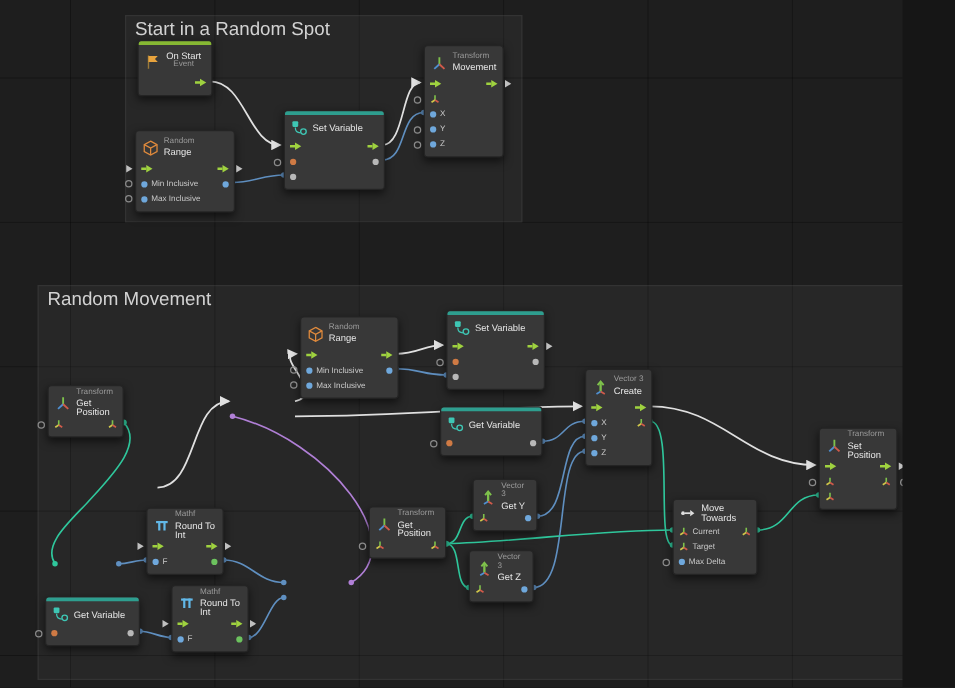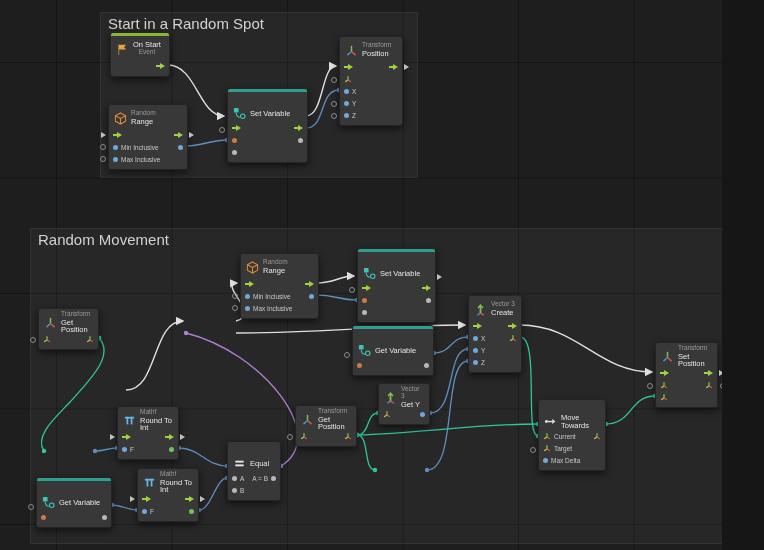--- a/index.html
+++ b/index.html
@@ -10,21 +10,21 @@
     background-size:115.5px 115.5px;background-position:56px 62px;
     font-family:"Liberation Sans", sans-serif;text-decoration:underline;}
   .group{position:absolute;background:rgba(255,255,255,.045);border:1px solid rgba(255,255,255,.06);z-index:0;}
   .gtitle{color:#d2d2d2;font-size:15px;padding:2px 7px;white-space:nowrap;}
   svg.wires{position:absolute;left:0;top:0;z-index:1;}
   .node{position:absolute;z-index:2;background:#383838;border:1px solid #242424;border-radius:3px;
     box-shadow:0 3px 7px rgba(0,0,0,.55);padding-bottom:4px;}
   .bar{height:3px;border-radius:2px 2px 0 0;}
   .bar.green{background:#86b833;} .bar.teal{background:#2e9e8f;}
   .head{display:flex;align-items:center;gap:4px;padding:3px 5px 1px;}
-  .head.h2{height:20px;} .head.h1{height:15px;margin-top:11px;}
+  .head.h2{height:20px;} .head.h1{height:15px;}
   .ic{flex:0 0 auto;}
   .tt{line-height:1;}
   .tt .sub{font-size:6.5px;color:#9a9a9a;margin-bottom:1.5px;}
   .tt .main{font-size:7.5px;color:#e6e6e6;}
   .row{height:12px;display:flex;align-items:center;justify-content:space-between;padding:0 4px;}
   .l,.r{display:flex;align-items:center;gap:3px;}
   .lab{font-size:6.5px;color:#c9c9c9;white-space:nowrap;}
   .d{width:5px;height:5px;border-radius:50%;flex:0 0 auto;}
   .d.blue{background:#6fa8dc;} .d.orange{background:#cf7a44;} .d.gray{background:#b8b8b8;}
   .d.purple{background:#a97fd0;} .d.green{background:#6cc25e;}
@@ -278,21 +278,21 @@
     <span class="ocirc" style="left:-9px;top:38px"></span>
   </div>
 
   <div class="node" style="left:339px;top:36px;width:62px;">
     <div class="head h2">
       <svg class="ic" width="13" height="13">
           <use href="#i-xform"></use>
         </svg>
       <div class="tt">
           <div class="sub">Transform</div>
-          <div class="main">Position</div>
+          <div class="main">Movement</div>
         </div>
     </div>
     <div class="row">
         <span class="l">
           <span class="fl"></span>
         </span>
         <span class="r">
           <span class="fl"></span>
         </span>
       </div>
@@ -530,47 +530,20 @@
           <span class="lab">F</span>
         </span>
         <span class="r">
           <span class="d green"></span>
         </span>
       </div>
     <span class="otri" style="left:-8px;top:27px"></span>
     <span class="otri" style="left:62px;top:27px"></span>
   </div>
 
-  <div class="node" style="left:227px;top:441px;width:52px;">
-    <div class="head h1">
-      <svg class="ic" width="13" height="13">
-          <use href="#i-equal"></use>
-        </svg>
-      <div class="tt">
-          <div class="main">Equal</div>
-        </div>
-    </div>
-    <div class="row">
-        <span class="l">
-          <span class="d gray"></span>
-          <span class="lab">A</span>
-        </span>
-        <span class="r">
-          <span class="lab">A = B</span>
-          <span class="d gray"></span>
-        </span>
-      </div>
-    <div class="row">
-        <span class="l">
-          <span class="d gray"></span>
-          <span class="lab">B</span>
-        </span>
-        <span class="r"></span>
-      </div>
-  </div>
 
   <div class="node" style="left:295px;top:405px;width:60px;">
     <div class="head h2">
       <svg class="ic" width="13" height="13">
           <use href="#i-xform"></use>
         </svg>
       <div class="tt">
           <div class="sub">Transform</div>
           <div class="main">Get Position</div>
         </div>
@@ -605,20 +578,41 @@
           <svg class="ax">
             <use href="#i-axis"></use>
           </svg>
         </span>
         <span class="r">
           <span class="d blue"></span>
         </span>
       </div>
   </div>
 
+  <div class="node" style="left:375px;top:440px;width:50px;">
+    <div class="head h2">
+      <svg class="ic" width="13" height="13">
+          <use href="#i-vec3"></use>
+        </svg>
+      <div class="tt">
+          <div class="sub">Vector 3</div>
+          <div class="main">Get Z</div>
+        </div>
+    </div>
+    <div class="row">
+        <span class="l">
+          <svg class="ax">
+            <use href="#i-axis"></use>
+          </svg>
+        </span>
+        <span class="r">
+          <span class="d blue"></span>
+        </span>
+      </div>
+  </div>
 
   <div class="node" style="left:468px;top:295px;width:52px;">
     <div class="head h2">
       <svg class="ic" width="13" height="13">
           <use href="#i-vec3"></use>
         </svg>
       <div class="tt">
           <div class="sub">Vector 3</div>
           <div class="main">Create</div>
         </div>

